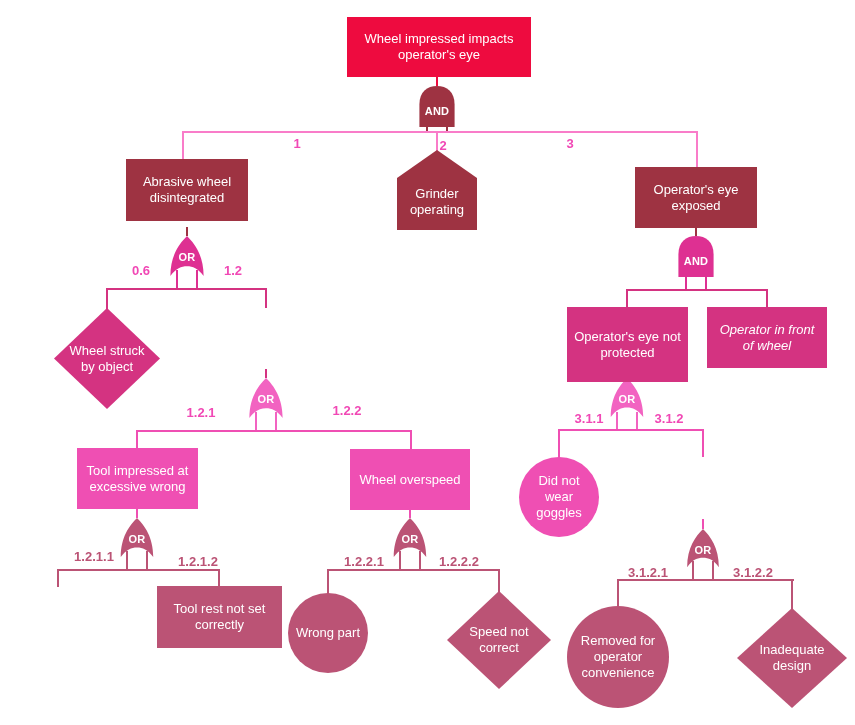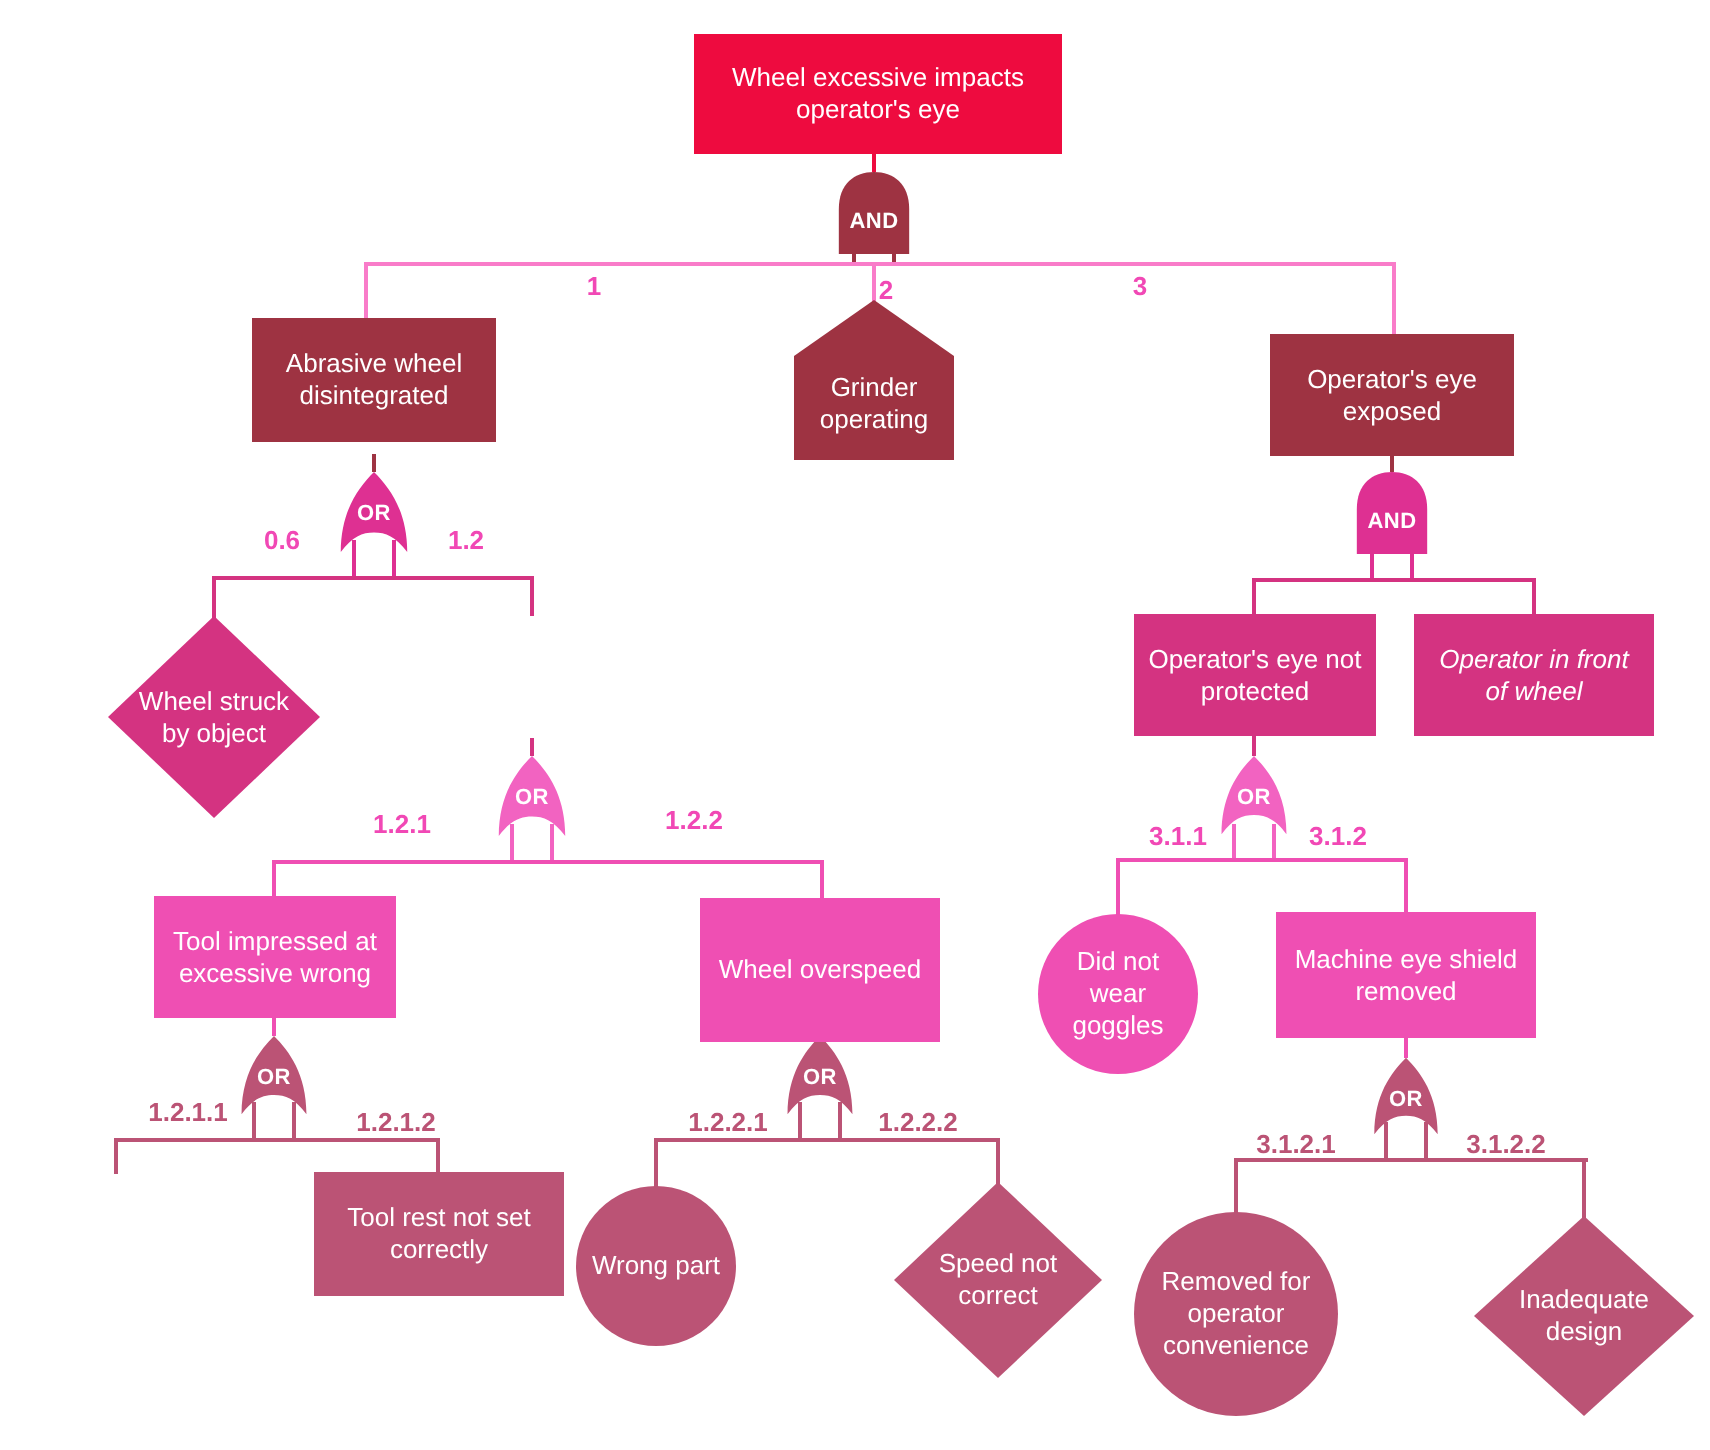--- a/index.html
+++ b/index.html
@@ -183,30 +183,29 @@
       </svg>
     <span class="gate-label">OR</span>
   </div>
   <div class="gate or g-rose" style="left:681px;top:528px;width:44px;height:41px;">
     <svg viewBox="0 0 44 44">
         <path d="M22 1 C30 9 39 21 39 42 C33 34 28 32 22 32 C16 32 11 34 5 42 C5 21 14 9 22 1 Z"></path>
       </svg>
     <span class="gate-label">OR</span>
   </div>
 
-  <div class="node box bg-crimson" style="left:347px;top:17px;width:184px;height:60px;">Wheel excessive impacts operator's eye</div>
+  <div class="node box bg-crimson" style="left:347px;top:17px;width:184px;height:60px;">Wheel impressed impacts operator's eye</div>
   <div class="node box bg-maroon" style="left:126px;top:159px;width:122px;height:62px;">Abrasive wheel disintegrated</div>
   <div class="node pentagon bg-maroon" style="left:397px;top:150px;width:80px;height:80px;">Grinder operating</div>
   <div class="node box bg-maroon" style="left:635px;top:167px;width:122px;height:61px;">Operator's eye exposed</div>
   <div class="node diamond bg-magenta" style="left:54px;top:308px;width:106px;height:101px;">Wheel struck by object</div>
-  <div class="node box bg-magenta" style="left:567px;top:307px;width:121px;height:61px;">Operator's eye not protected</div>
+  <div class="node box bg-magenta" style="left:567px;top:307px;width:121px;height:75px;">Operator's eye not protected</div>
   <div class="node box bg-magenta" style="left:707px;top:307px;width:120px;height:61px;font-style:italic;">Operator in front of wheel</div>
   <div class="node box bg-pink" style="left:77px;top:448px;width:121px;height:61px;">Tool impressed at excessive wrong</div>
-  <div class="node box bg-pink" style="left:350px;top:449px;width:120px;height:72px;">Wheel overspeed</div>
+  <div class="node box bg-pink" style="left:350px;top:449px;width:120px;height:61px;">Wheel overspeed</div>
   <div class="node circle bg-pink" style="left:519px;top:457px;width:80px;height:80px;">Did not wear goggles</div>
-  <div class="node box bg-pink" style="left:638px;top:456px;width:130px;height:63px;">Machine eye shield removed</div>
   <div class="node box bg-rose" style="left:157px;top:586px;width:125px;height:62px;">Tool rest not set correctly</div>
   <div class="node diamond bg-rose" style="left:447px;top:591px;width:104px;height:98px;">Speed not correct</div>
   <div class="node circle bg-rose" style="left:288px;top:593px;width:80px;height:80px;">Wrong part</div>
   <div class="node circle bg-rose" style="left:567px;top:606px;width:102px;height:102px;">Removed for operator convenience</div>
   <div class="node diamond bg-rose" style="left:737px;top:608px;width:110px;height:100px;">Inadequate design</div>
 
 </div>
 
 </body></html>

